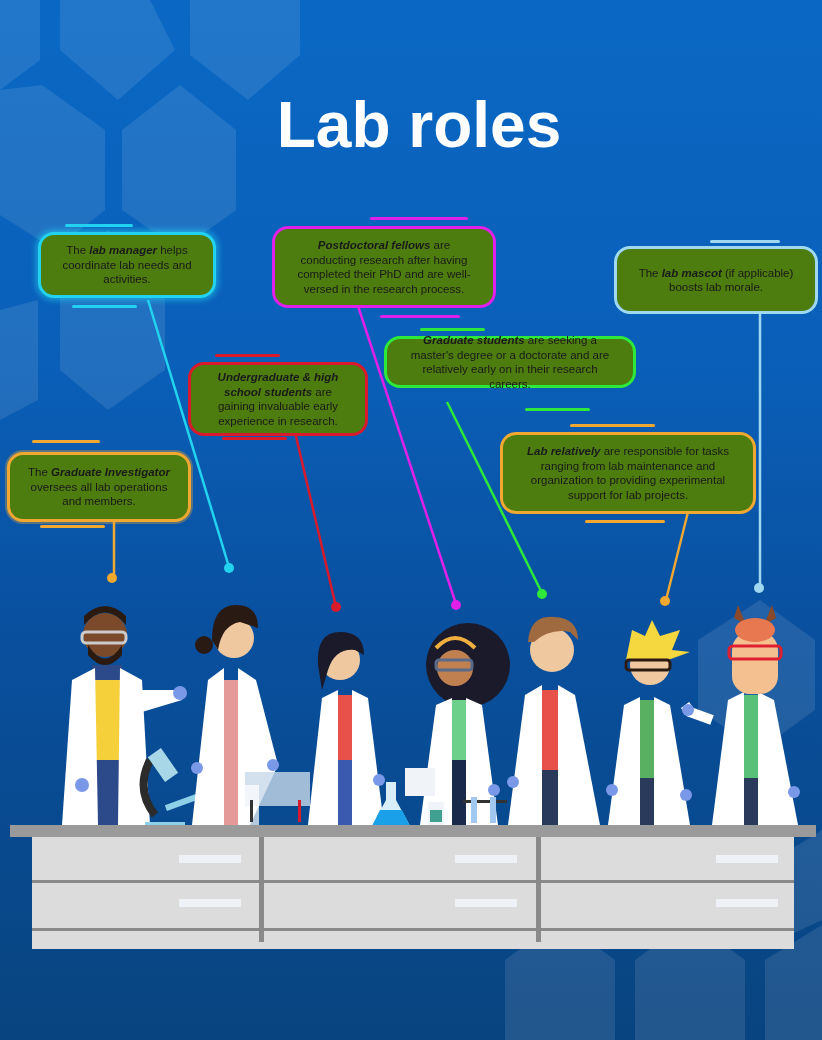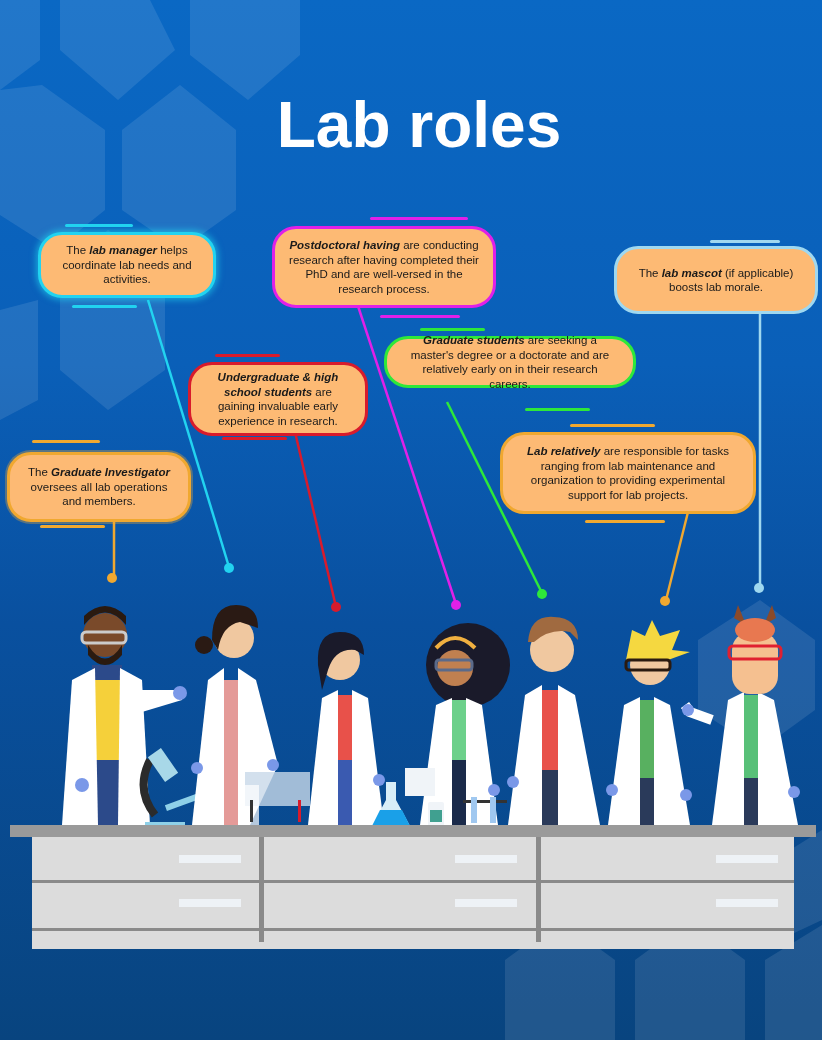--- a/index.html
+++ b/index.html
@@ -2,21 +2,21 @@
 <html><head>
 <meta charset="utf-8">
 <style>
   html,body{margin:0;padding:0;}
   body{width:822px;height:1040px;overflow:hidden;position:relative;
        background:linear-gradient(180deg,#0a68c4 0%,#0a5fb8 35%,#09509f 60%,#08447f 100%);
        font-family:"Liberation Sans",sans-serif;}
   .bg-svg{position:absolute;left:0;top:0;width:822px;height:1040px;}
   .title{position:absolute;left:8px;width:822px;top:88px;text-align:center;color:#fff;
          font-family:"Liberation Sans",sans-serif;font-weight:bold;font-size:64px;letter-spacing:0px;}
-  .callout{position:absolute;background:#fdba74;border-radius:24px;color:#1a1a1a;
+  .callout{position:absolute;background:#4d7c0f;border-radius:16px;color:#1a1a1a;
            font-size:11.5px;line-height:14.5px;text-align:center;display:flex;
            align-items:center;justify-content:center;box-sizing:border-box;padding:4px 14px;}
   .callout b{font-style:italic;}
   .dash{position:absolute;height:3px;border-radius:2px;}
   .art{position:absolute;left:0;top:0;width:822px;height:1040px;}
 </style>
 </head>
 <body>
 
 <svg class="bg-svg" viewBox="0 0 822 1040">
@@ -78,21 +78,21 @@
 
 <div class="callout" style="left:38px;top:232px;width:178px;height:66px;border:3px solid #22d3f0;box-shadow:0 0 6px 2px rgba(34,211,240,0.6);">
   <div><span>The </span><b>lab manager</b><span> helps coordinate lab needs and activities.</span></div>
 </div>
 
 <div class="callout" style="left:188px;top:362px;width:180px;height:74px;border:3px solid #d81b2c;">
   <div><span></span><b>Undergraduate &amp; high school students</b><span> are gaining invaluable early experience in research.</span></div>
 </div>
 
 <div class="callout" style="left:272px;top:226px;width:224px;height:82px;border:3px solid #e020e8;">
-  <div><span></span><b>Postdoctoral having</b><span> are conducting research after having completed their PhD and are well-versed in the research process.</span></div>
+  <div><span></span><b>Postdoctoral fellows</b><span> are conducting research after having completed their PhD and are well-versed in the research process.</span></div>
 </div>
 
 <div class="callout" style="left:384px;top:336px;width:252px;height:52px;border:3px solid #2ee83a;">
   <div><span></span><b>Graduate students</b><span> are seeking a master's degree or a doctorate and are relatively early on in their research careers.</span></div>
 </div>
 
 <div class="callout" style="left:500px;top:432px;width:256px;height:82px;border:3px solid #f0a830;">
   <div><span></span><b>Lab relatively</b><span> are responsible for tasks ranging from lab maintenance and organization to providing experimental support for lab projects.</span></div>
 </div>
 

